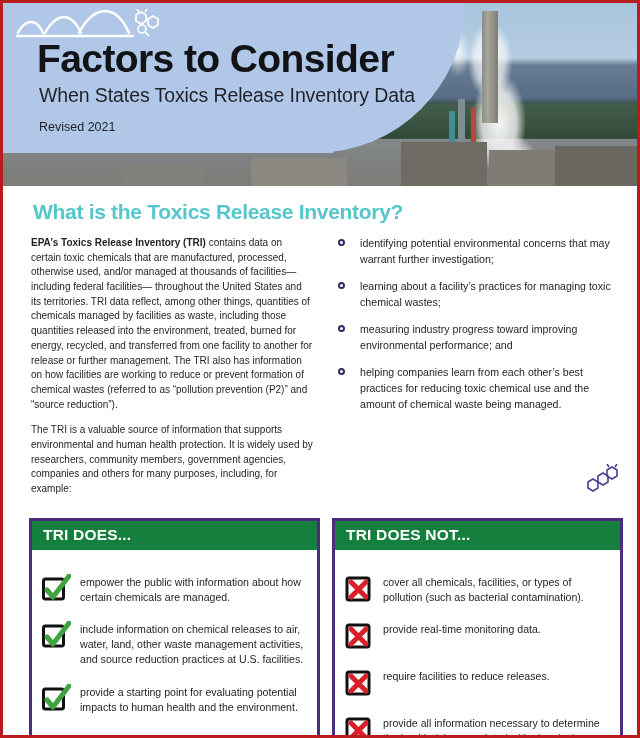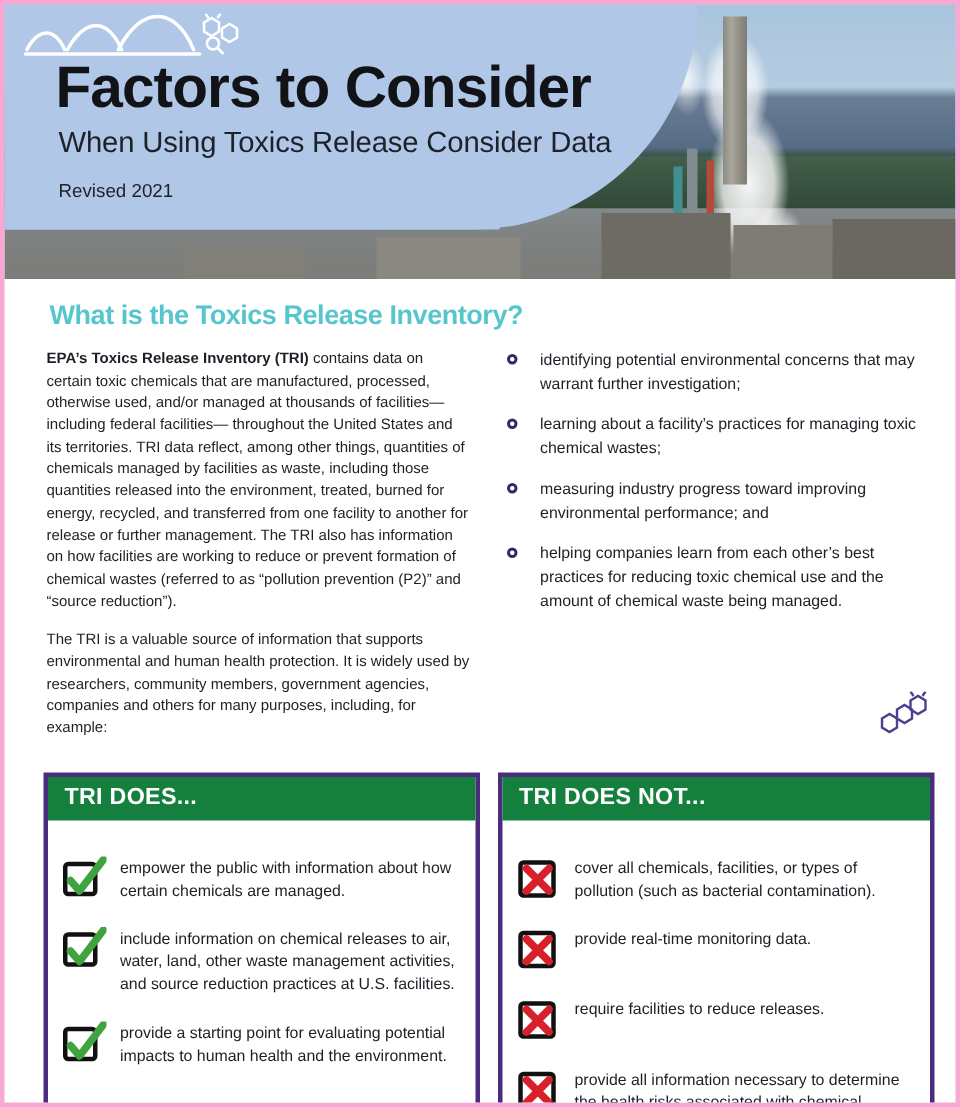--- a/index.html
+++ b/index.html
@@ -13,21 +13,21 @@
     overflow: hidden;
     font-family: "Liberation Sans", sans-serif;
   }
 
   
   #page {
     position: relative;
     width: 640px;
     height: 738px;
     box-sizing: border-box;
-    border: 3px solid #f9a8d4;
+    border: 3px solid #b91c1c;
     background: #ffffff;
     overflow: hidden;
   }
 
   
   .header {
     position: relative;
     width: 100%;
     height: 183px;
     overflow: hidden;
@@ -133,21 +133,21 @@
     left: 36px; top: 117px;
     font-size: 12.5px;
     color: #1e2228;
     z-index: 5;
   }
 
   
   .body-wrap { position: relative; padding: 0 0; }
   .section-heading {
     color: #55c6cb;
-    font-size: 18px;
+    font-size: 21px;
     font-weight: bold;
     margin: 14px 0 0 30px;
     letter-spacing: -0.3px;
   }
 
   .cols {
     display: flex;
     margin: 12px 16px 0 28px;
     gap: 22px;
   }
@@ -256,21 +256,21 @@
         <polygon points="133,10 138,7 143,10 143,16 138,19 133,16"></polygon>
         <circle cx="127" cy="20" r="4"></circle>
         <path d="M130 23 L134 27"></path>
         <path d="M124,3 L122,0"></path>
         <path d="M130,3 L132,0"></path>
       </g>
     </svg>
 
     <div class="title-block">
       <div class="main-title">Factors to Consider</div>
-      <div class="sub-title">When Using Toxics Release Consider Data</div>
+      <div class="sub-title">When States Toxics Release Inventory Data</div>
     </div>
     <div class="revised">Revised 2021</div>
   </div>
 
   <div class="body-wrap">
     <div class="section-heading">What is the Toxics Release Inventory?</div>
 
     <div class="cols">
       <div class="col">
         <p class="para"><b>EPA’s Toxics Release Inventory (TRI)</b><span> contains data on certain toxic chemicals that are manufactured, processed, otherwise used, and/or managed at thousands of facilities— including federal facilities— throughout the United States and its territories. TRI data reflect, among other things, quantities of chemicals managed by facilities as waste, including those quantities released into the environment, treated, burned for energy, recycled, and transferred from one facility to another for release or further management. The TRI also has information on how facilities are working to reduce or prevent formation of chemical wastes (referred to as “pollution prevention (P2)” and “source reduction”).</span></p>

